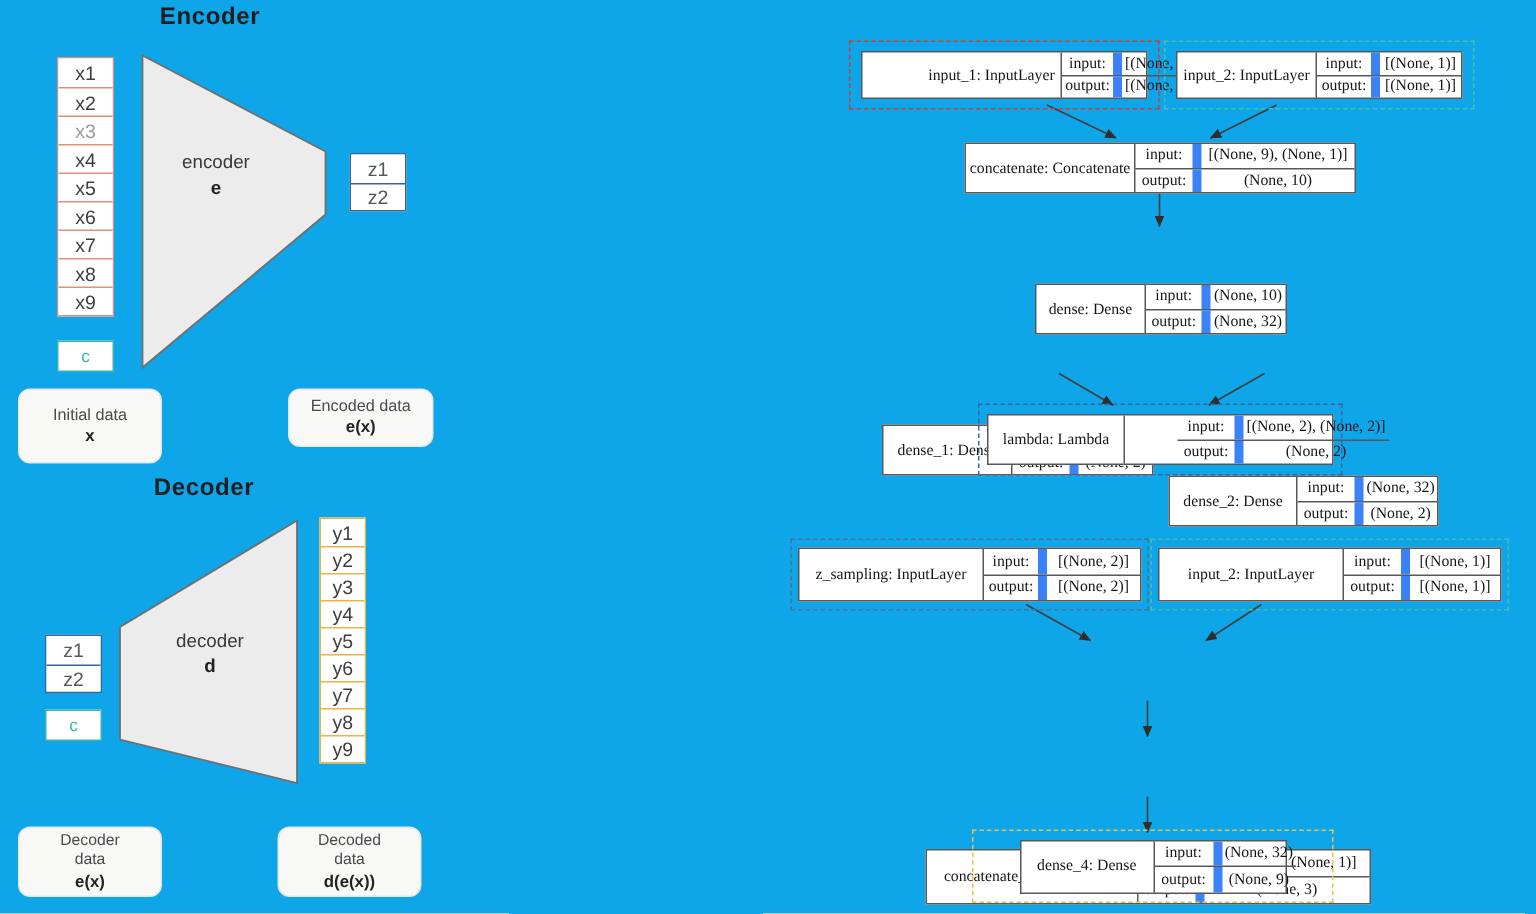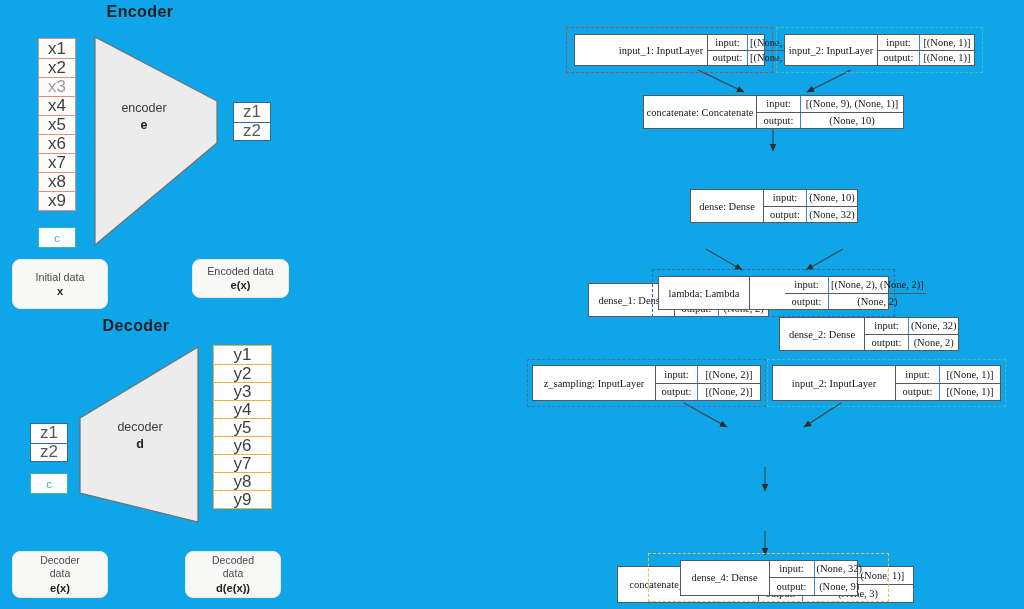--- a/index.html
+++ b/index.html
@@ -5,25 +5,25 @@
   * { margin:0; padding:0; box-sizing:border-box; }
   html,body { width:1024px; height:609px; background:#ffffff; overflow:hidden;
               font-family:"Liberation Sans", sans-serif; }
   .abs { position:absolute; }
   #canvas { position:relative; width:1024px; height:609px; background:#0ea5e9; }
 
   
   .sec-title { font-size:16px; font-weight:600; color:#1f1f1f; text-align:center; letter-spacing:.4px; }
   .stack { position:absolute; background:#fff; }
   .stack .cell { display:flex; align-items:center; justify-content:center;
-                 font-size:17px; color:#3f3f3f; background:#fff; }
+                 font-size:13px; color:#3f3f3f; background:#fff; }
   .xstack { border:1px solid #e08f7d; width:38px; }
   .xstack .cell { height:19px; }
   .xstack .cell + .cell { border-top:1px solid #e08f7d; }
-  .ystack { border:1px solid #ecb43f; width:59px; }
+  .ystack { border:1px solid #ecb43f; width:31px; }
   .ystack .cell { height:18px; }
   .ystack .cell + .cell { border-top:1px solid #ecb43f; }
   .zstack { border:1.5px solid #336799; width:38px; }
   .zstack .cell { height:18.5px; color:#55595e; }
   .zstack .cell + .cell { border-top:1.5px solid #336799; }
   .cbox { border:1.5px solid #3ab5ae; width:38px; height:21px; display:flex;
           align-items:center; justify-content:center; font-size:11.5px; color:#3ab5ae; background:#fff; }
   .trap-label { text-align:center; font-size:12.5px; color:#38383a; }
   .trap-symbol { text-align:center; font-size:12.5px; font-weight:700; color:#222; }
   .caption { background:#f8f8f6; border:1px solid #e7e7e4; border-radius:8px;
@@ -32,21 +32,21 @@
   .caption .math { font-weight:700; color:#222; font-size:11.2px; }
 
   
   .knode { position:relative; display:grid; background:#fff; border:1px solid #585858;
            font-family:"Liberation Serif","DejaVu Serif",serif; font-size:10.5px; color:#161616; }
   .kname { border-right:1px solid #585858; display:flex; align-items:center; justify-content:center;
            padding:0 4px; white-space:nowrap; }
   .kio { display:flex; flex-direction:column; }
   .krow { flex:1; display:grid; grid-template-columns:var(--lw,42px) 1fr; }
   .krow + .krow { border-top:1px solid #585858; }
-  .klabel { border-right:1px solid #3b82f6; display:flex; align-items:center; justify-content:center;
+  .klabel { border-right:6px solid #3b82f6; display:flex; align-items:center; justify-content:center;
             padding:0 3px; white-space:nowrap; }
   .kval { display:flex; align-items:center; justify-content:center; padding:0 2px; white-space:nowrap; }
   .kwrap { position:absolute; display:flex; align-items:center; justify-content:center; }
   .dash-red  { border:1.6px dashed #c0453a; }
   .dash-teal { border:1.6px dashed #45bdb5; }
   .dash-navy { border:1.6px dashed #3f62a0; }
   .dash-slate{ border:1.6px dashed #4e6f96; }
   .dash-gold { border:1.6px dashed #e6c24c; }
   svg { position:absolute; left:0; top:0; }
 </style>

